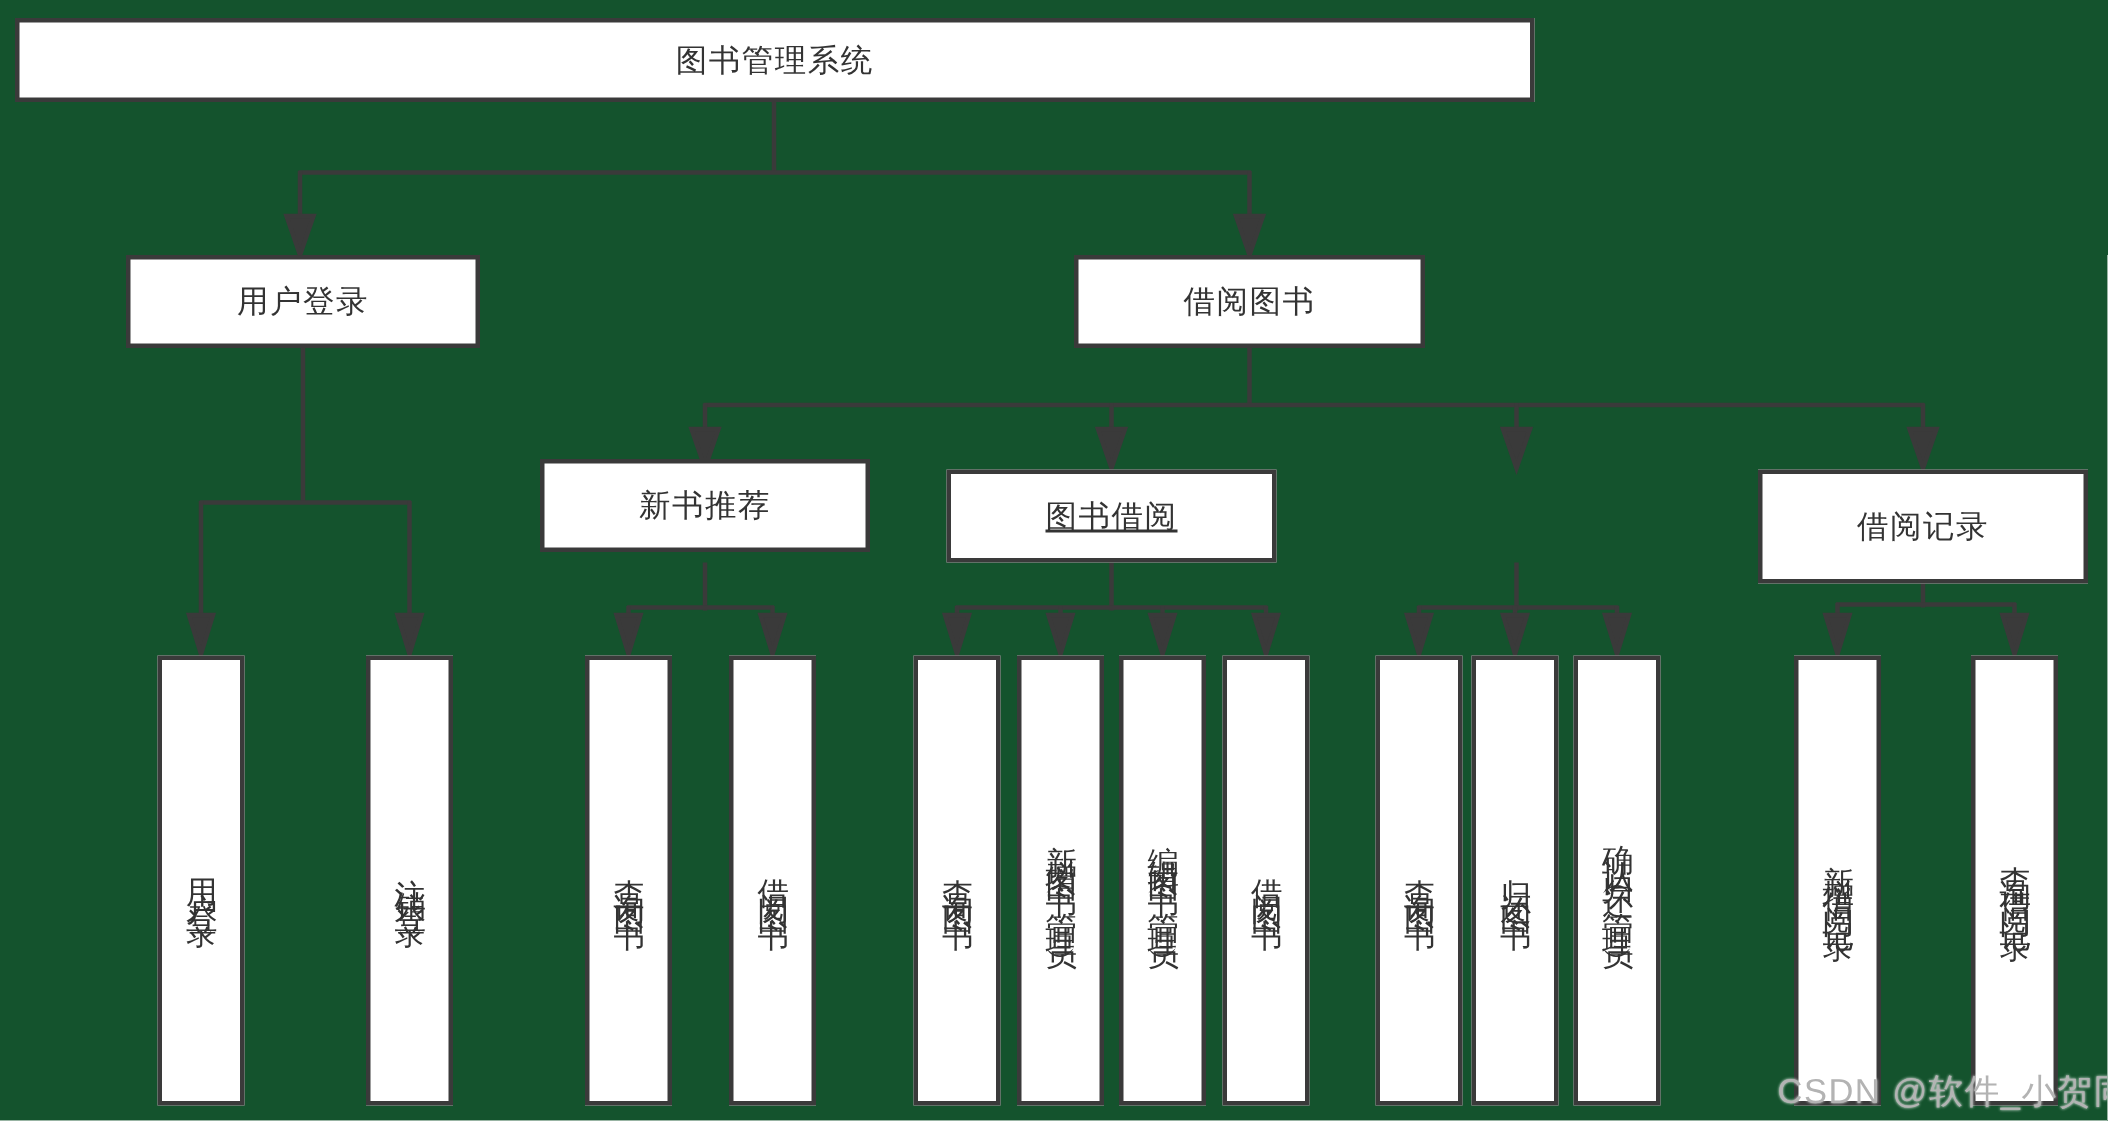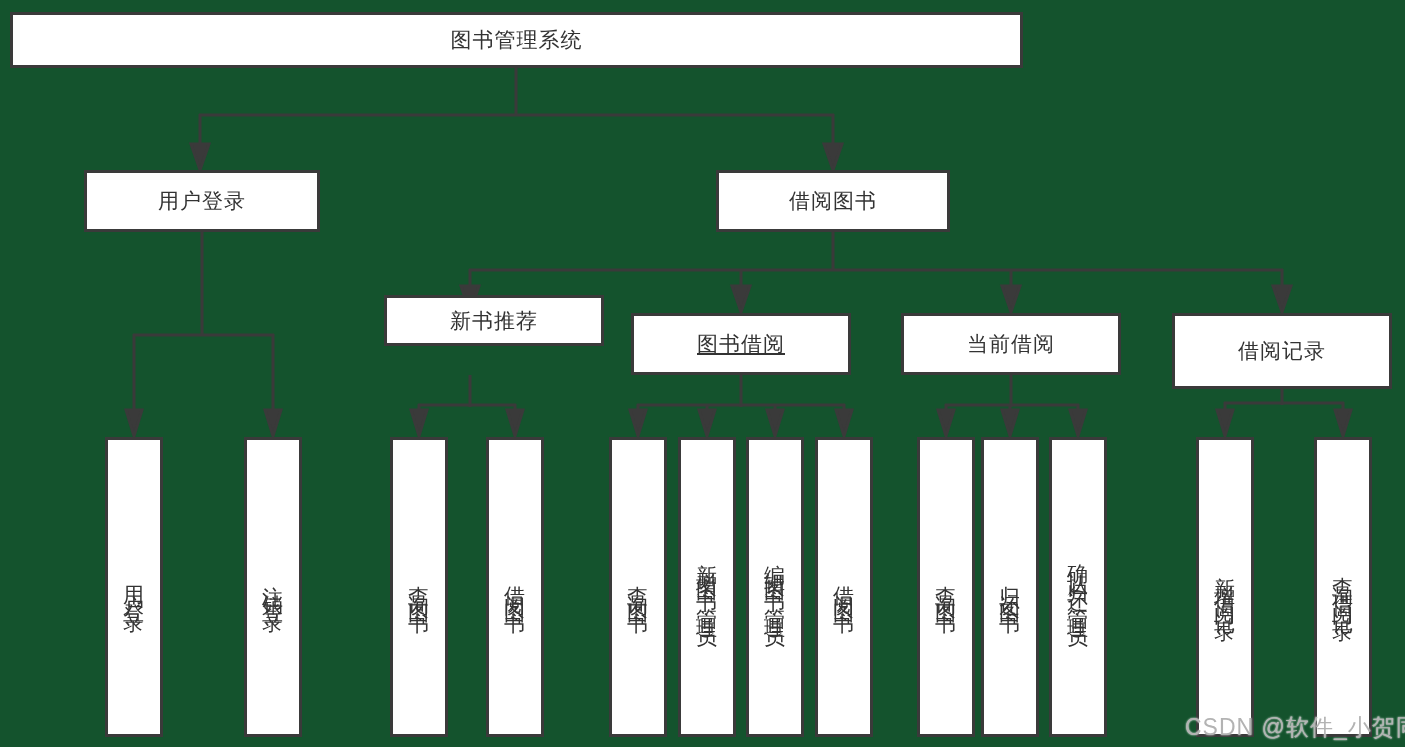--- a/index.html
+++ b/index.html
@@ -32,21 +32,21 @@
   }
   .leaf span {
     writing-mode: vertical-rl;
     letter-spacing: 9px;
     line-height: 1;
     white-space: nowrap;
   }
   .root-box   { left:10px;  top:12px;  width:1013px; height:56px; }
   .n-login    { left:84px;  top:170px; width:236px;  height:62px; }
   .n-mgmt     { left:716px; top:170px; width:234px;  height:62px; }
-  .n-rec      { left:360px; top:295px; width:220px;  height:51px;margin-left:24px; }
+  .n-rec      { left:360px; top:306px; width:220px;  height:62px; }
   .n-borrow   { left:631px; top:313px; width:220px;  height:62px;text-decoration:underline; }
   .n-current  { left:901px; top:313px; width:220px;  height:62px; }
   .n-records  { left:1172px;top:313px; width:220px;  height:76px; }
 
   .leaf { top:437px; width:58px; height:300px; }
   .l-g1a { left:105px; }  .l-g1b { left:244px; }
   .l-g2a { left:390px; }  .l-g2b { left:486px; }
   .l-g3a { left:609px; }  .l-g3b { left:678px; }
   .l-g3c { left:746px; }  .l-g3d { left:815px; }
   .l-g4a { left:917px; }  .l-g4b { left:981px; }
@@ -144,23 +144,20 @@
   <div class="box n-mgmt">
     <span>借阅图书</span>
   </div>
 
   <div class="box n-rec">
     <span>新书推荐</span>
   </div>
   <div class="box n-borrow">
     <span>图书借阅</span>
   </div>
-  <div class="box n-current">
-    <span>当前借阅</span>
-  </div>
   <div class="box n-records">
     <span>借阅记录</span>
   </div>
 
   <div class="box leaf l-g1a">
     <span>用户登录</span>
   </div>
   <div class="box leaf l-g1b">
     <span>注销登录</span>
   </div>

